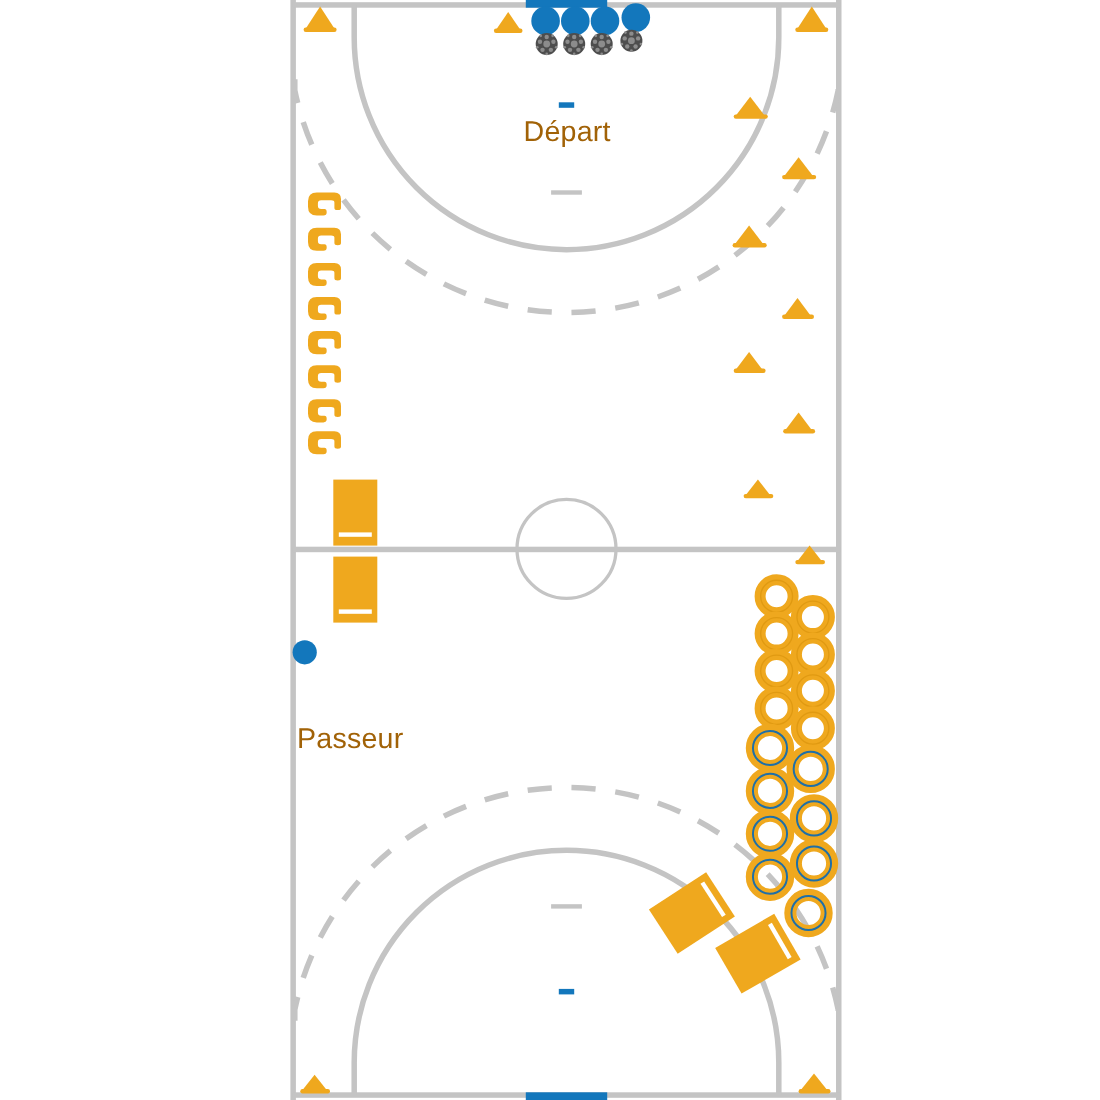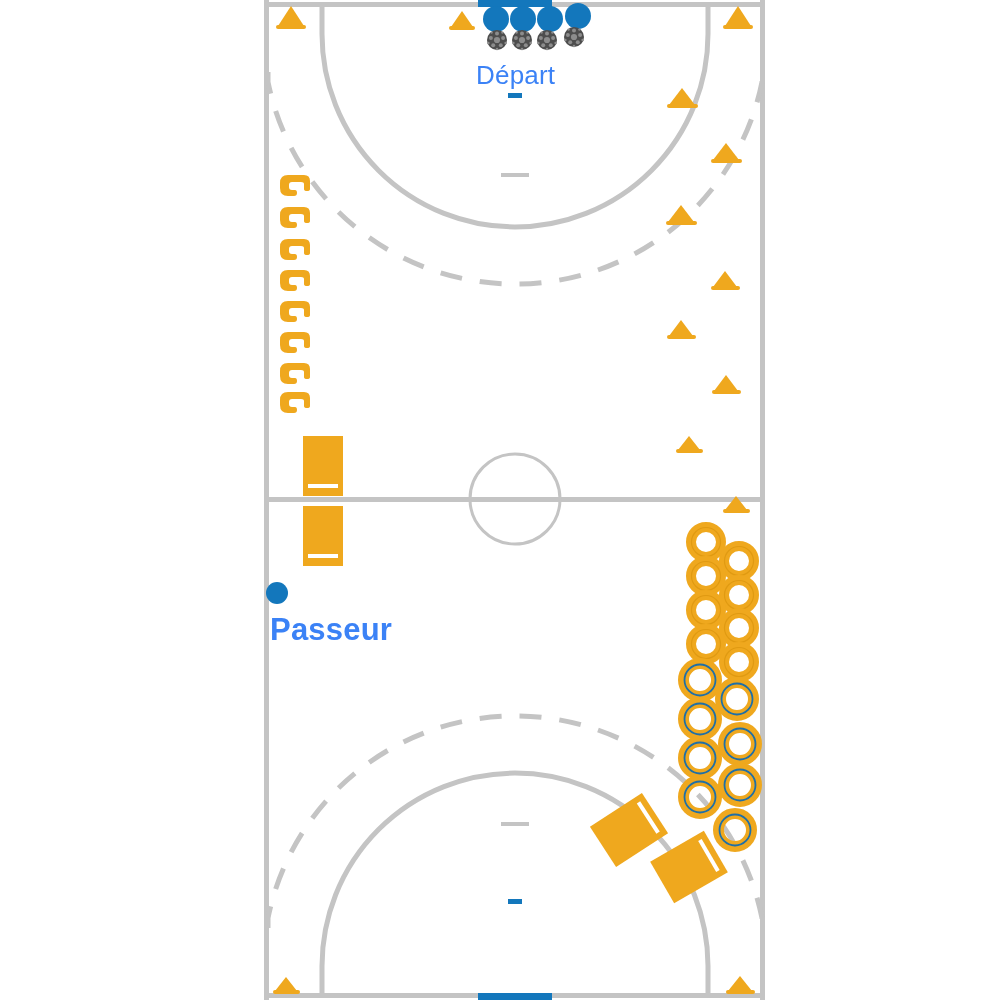--- a/index.html
+++ b/index.html
@@ -1,21 +1,21 @@
 <!DOCTYPE html>
 <html><head>
 <meta charset="utf-8">
 <style>
   html,body{margin:0;padding:0;background:#ffffff;}
   body{width:1000px;height:1000px;font-family:"Liberation Sans",sans-serif;overflow:hidden;}
   #stage{position:relative;width:1000px;height:1000px;background:#ffffff;}
   #court-svg{position:absolute;left:0;top:0;width:1000px;height:1000px;}
-  .lbl{position:absolute;color:#3b82f6;font-family:"Liberation Sans",sans-serif;white-space:nowrap;}
+  .lbl{position:absolute;color:#a16207;font-family:"Liberation Sans",sans-serif;white-space:nowrap;margin-top:44px;}
   #label-depart{left:476px;top:60px;font-size:26px;letter-spacing:.2px;}
-  #label-passeur{left:270px;top:612px;font-size:31px;letter-spacing:.2px;font-weight:bold;}
+  #label-passeur{left:270px;top:612px;font-size:26px;letter-spacing:.2px;}
 </style>
 </head>
 <body>
 
 <div id="stage">
 
   <svg id="court-svg" viewBox="0 0 1000 1000">
     <defs>
 
       <g id="ballGlyph">

